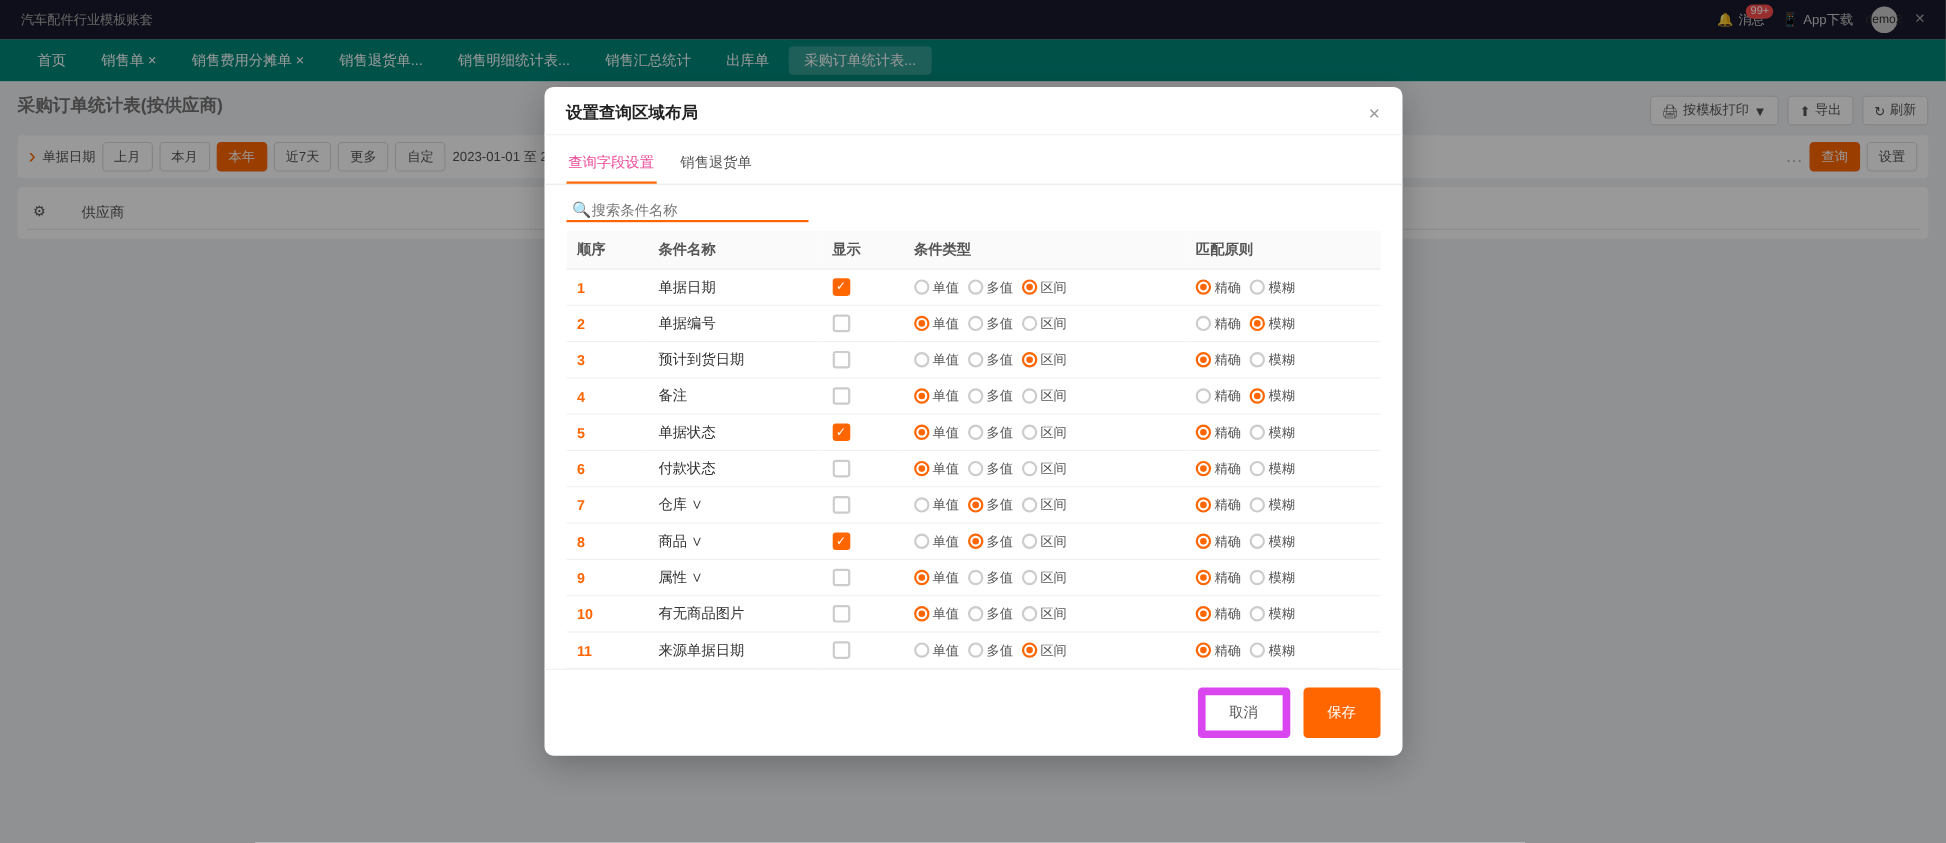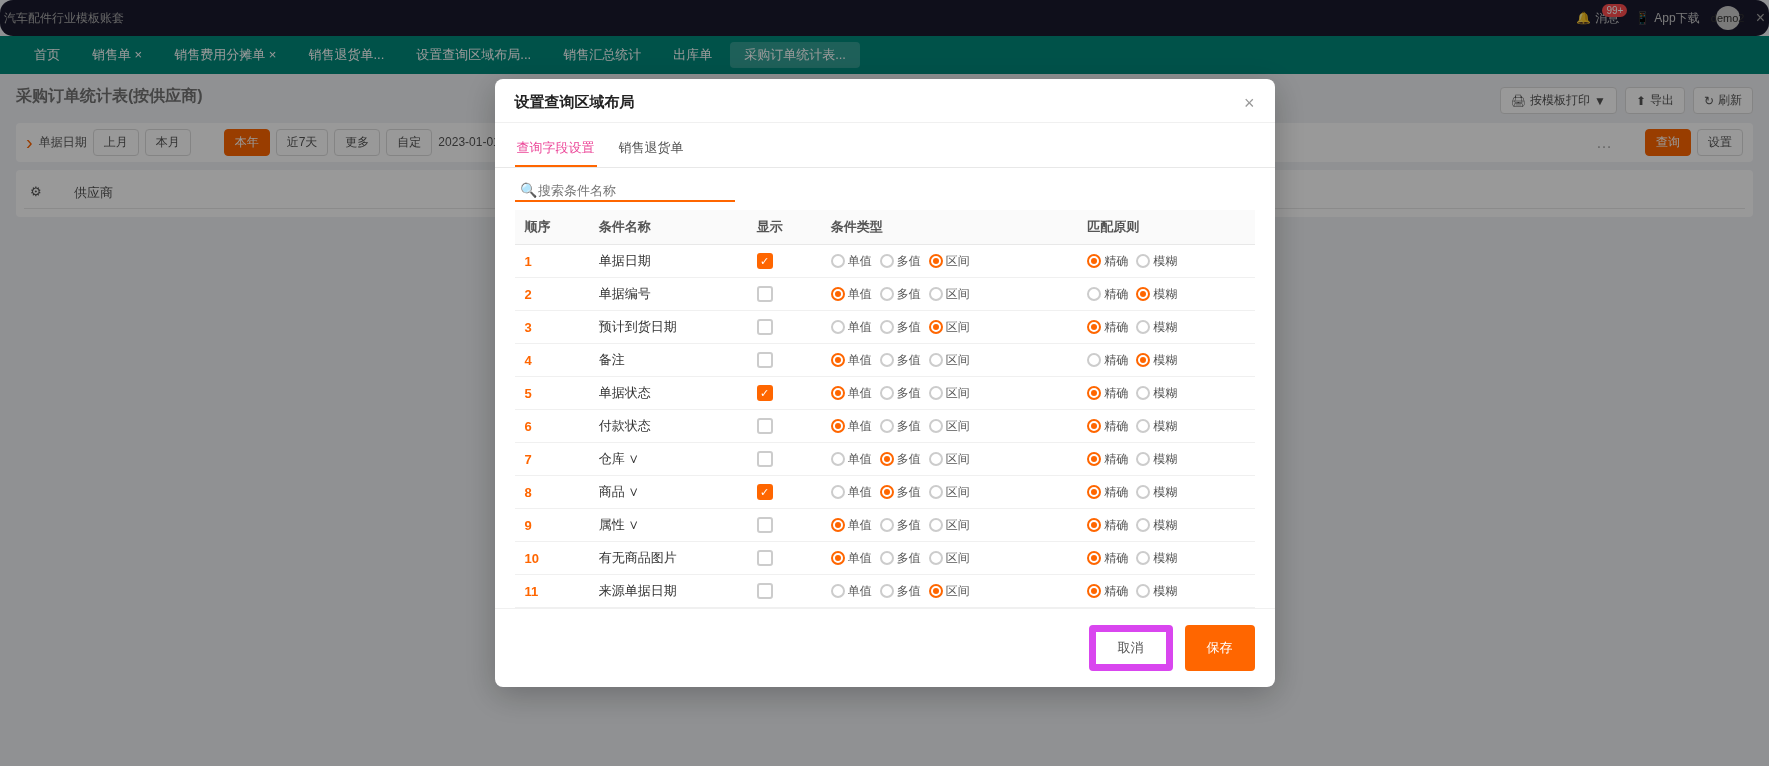--- a/index.html
+++ b/index.html
@@ -5,45 +5,44 @@
     * { box-sizing: border-box; margin: 0; padding: 0; }
     body { font-family: 'Microsoft YaHei', Arial, sans-serif; font-size: 13px; background: #f0f2f5; overflow: hidden; }
 
     
     .top-bar {
       height: 36px;
       background: #1a1a2e;
       display: flex;
       align-items: center;
       justify-content: space-between;
-      padding: 0 4px;
+      padding: 0 19px;
       color: #ccc;
       font-size: 12px;
-      border-radius: 13px;
     }
     .top-bar-left { color: #aaa; font-size: 12px; }
     .top-bar-right { display: flex; align-items: center; gap: 16px; }
     .top-bar-right .notif { position: relative; cursor: pointer; display: flex; align-items: center; gap: 4px; }
     .badge { background: #ff4d4f; color: #fff; border-radius: 8px; font-size: 10px; padding: 1px 4px; position: absolute; top: -6px; right: -8px; margin-left: 28px; }
     .avatar { width: 24px; height: 24px; border-radius: 50%; background: #ccc; display: flex; align-items: center; justify-content: center; font-size: 11px; color: #333; }
     .close-top { color: #aaa; cursor: pointer; font-size: 16px; }
     .page-title { font-size: 16px; font-weight: bold; color: #737373; margin-bottom: 8px; }
     .toolbar-btn {
       border: 1px solid #ddd;
       background: #fff;
       border-radius: 4px;
       padding: 4px 10px;
       font-size: 12px;
       cursor: pointer;
       color: #555;
       display: flex;
       align-items: center;
       gap: 4px;
     }
-    .toolbar-btn.primary { background: #f60; color: #fff; border-color: #f60; margin-left: 27px; }
+    .toolbar-btn.primary { background: #f60; color: #fff; border-color: #f60; }
 
     
     .overlay {
       position: fixed;
       inset: 0;
       background: rgba(0,0,0,0.4);
       z-index: 100;
       display: flex;
       align-items: center;
       justify-content: center;
@@ -282,21 +281,21 @@
     </div>
     <span class="close-top">×</span>
   </div>
 </div>
 
 <div class="main-nav">
   <div class="nav-item">首页</div>
   <div class="nav-item">销售单 ×</div>
   <div class="nav-item">销售费用分摊单 ×</div>
   <div class="nav-item">销售退货单...</div>
-  <div class="nav-item">设置查询区域布局...</div>
+  <div class="nav-item">销售明细统计表...</div>
   <div class="nav-item">销售汇总统计</div>
   <div class="nav-item">出库单</div>
   <div class="nav-item active">采购订单统计表...</div>
 </div>
 
 <div style="padding:12px 16px; background:#f0f2f5; min-height:calc(766px - 36px - 38px);">
   <div style="display:flex; align-items:center; justify-content:space-between; margin-bottom:8px;">
     <div class="page-title">采购订单统计表(按供应商)</div>
     <div style="display:flex;gap:8px;">
       <button class="toolbar-btn">

